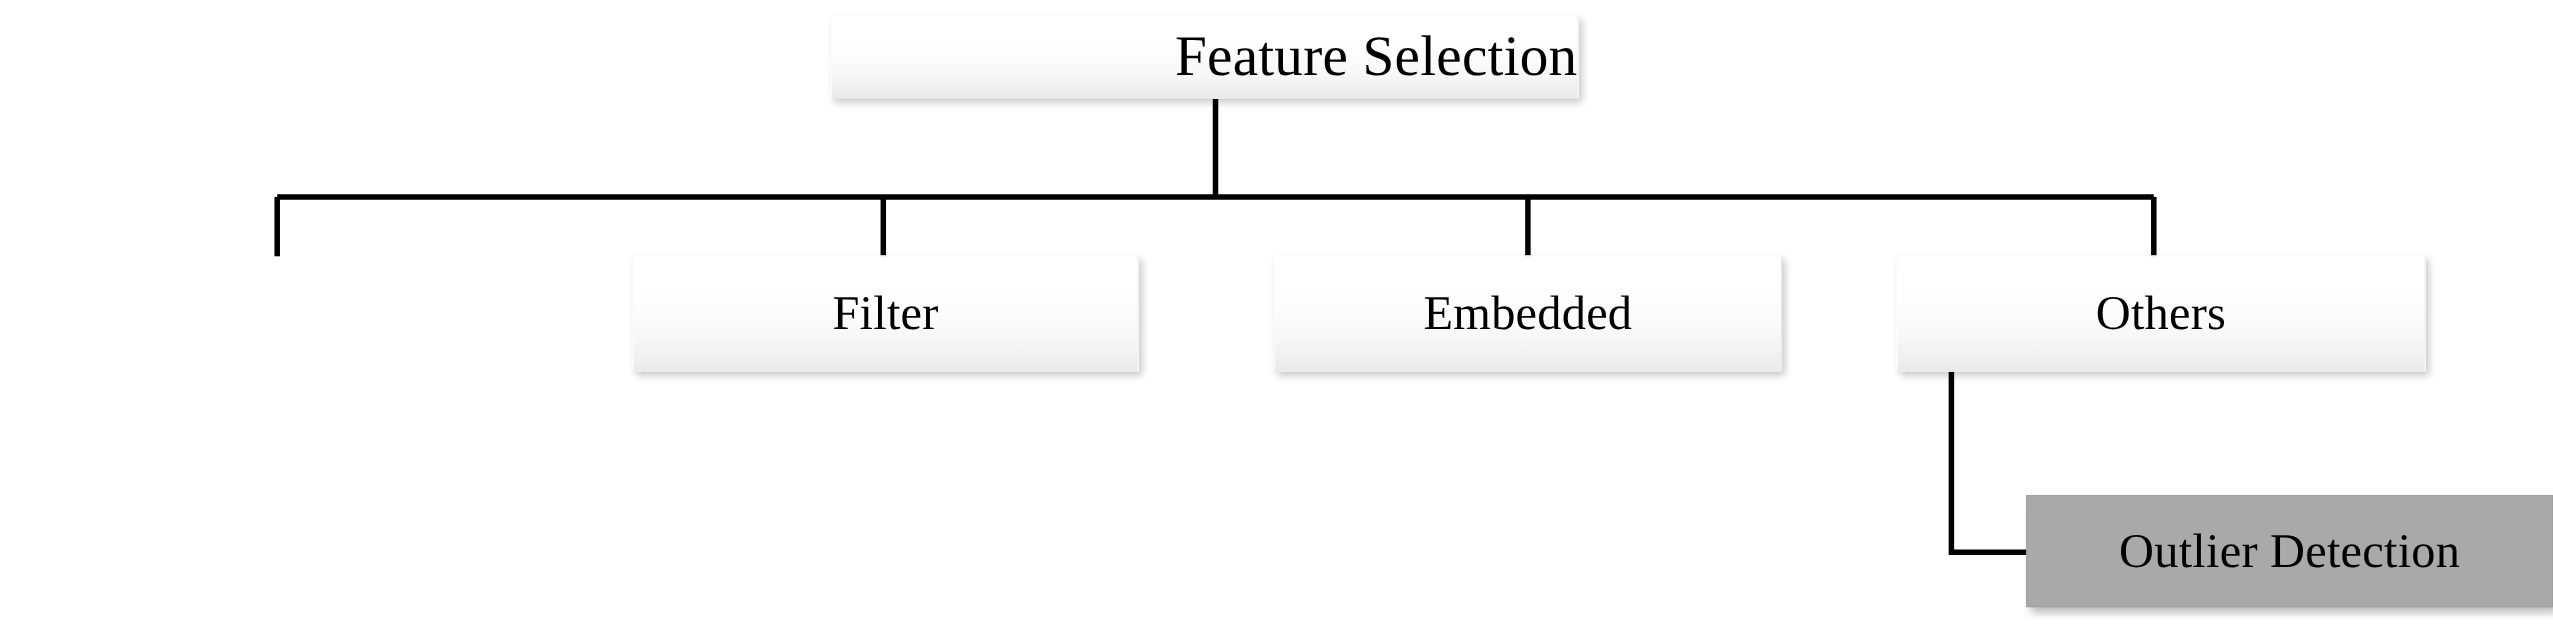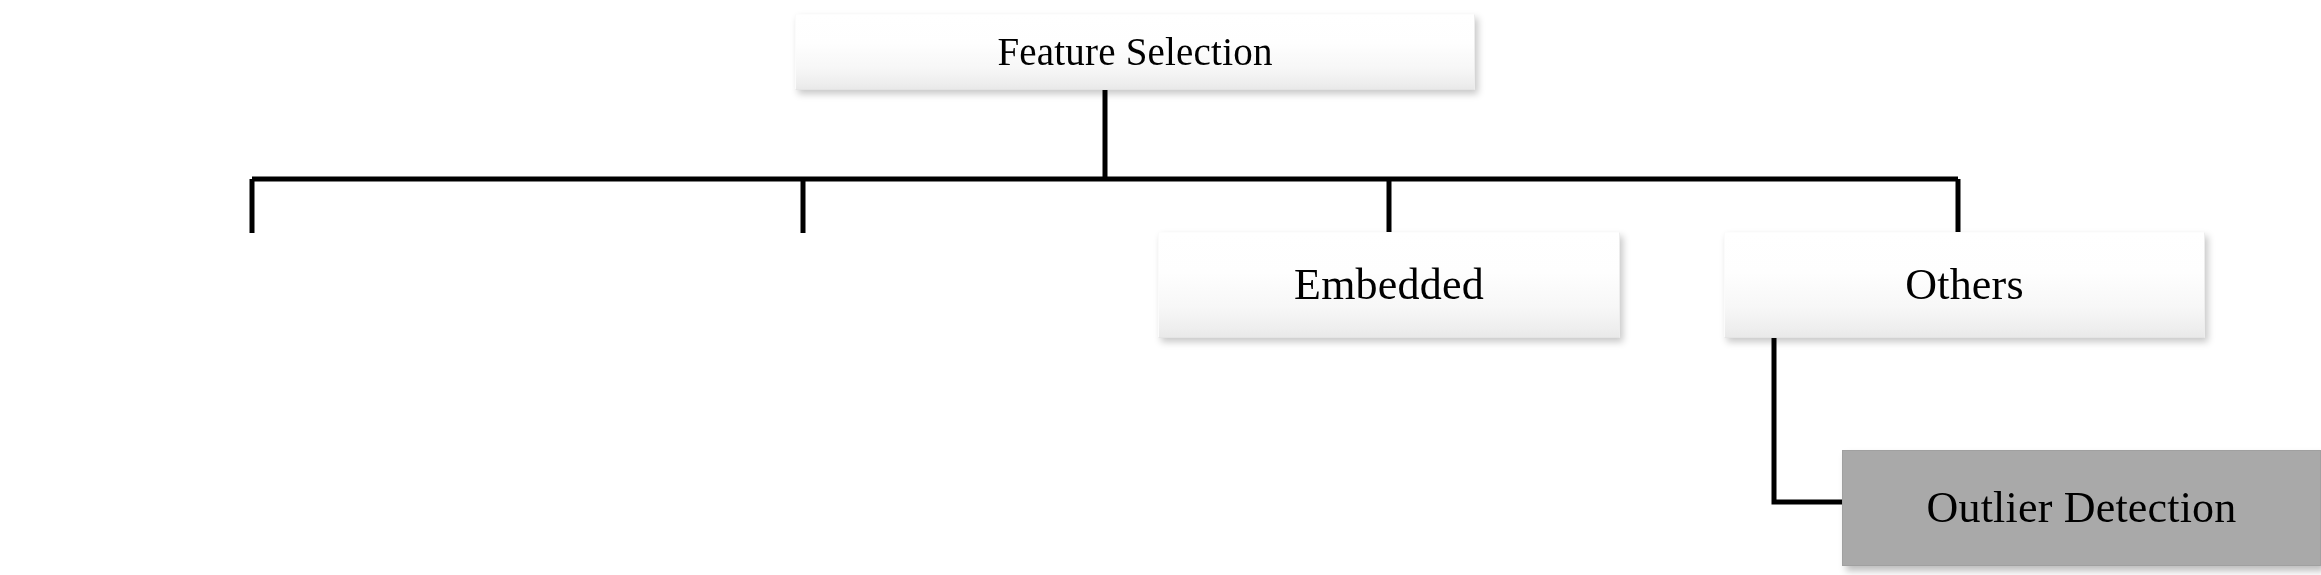--- a/index.html
+++ b/index.html
@@ -62,26 +62,26 @@
     border: 1px solid #a0a0a0;
     box-shadow: 4px 5px 7px rgba(0,0,0,0.26);
   }
 
   .node .label {
     display: block;
     white-space: nowrap;
   }
 
   
-  #node-root     { left: 795px;  top: 14px;  width: 680px; height: 76px;  font-size: 39px; }
+  #node-root     { left: 755px;  top: 14px;  width: 680px; height: 76px;  font-size: 52px; justify-content: flex-end; }
   #node-wrapper  { left: 18px;   top: 232px; width: 472px; height: 106px; font-size: 44px; }
   #node-filter   { left: 575px;  top: 232px; width: 460px; height: 106px; font-size: 44px; }
   #node-embedded { left: 1158px; top: 232px; width: 462px; height: 106px; font-size: 44px; }
   #node-others   { left: 1724px; top: 232px; width: 481px; height: 106px; font-size: 44px; }
-  #node-outlier  { left: 1842px; top: 450px; width: 479px; height: 116px; font-size: 44px; }
+  #node-outlier  { left: 1842px; top: 450px; width: 479px; height: 102px; font-size: 44px; }
 </style>
 </head>
 <body>
 
 <div id="canvas">
 
   <svg id="connectors" viewBox="0 0 2321 575" width="2321" height="575" xmlns="http://www.w3.org/2000/svg">
     <g stroke="#000000" fill="none" stroke-linecap="butt">
 
       <line x1="1105" y1="90" x2="1105" y2="179" stroke-width="5"></line>
@@ -98,20 +98,23 @@
 
       <polyline points="1774,338 1774,502 1845,502" stroke-width="5"></polyline>
     </g>
   </svg>
 
   <div class="node light" id="node-root">
     <span class="label">Feature Selection</span>
   </div>
 
 
+  <div class="node light" id="node-filter">
+    <span class="label">Filter</span>
+  </div>
 
   <div class="node light" id="node-others">
     <span class="label">Others</span>
   </div>
 
   <div class="node light" id="node-embedded">
     <span class="label">Embedded</span>
   </div>
 
   <div class="node shaded" id="node-outlier">

